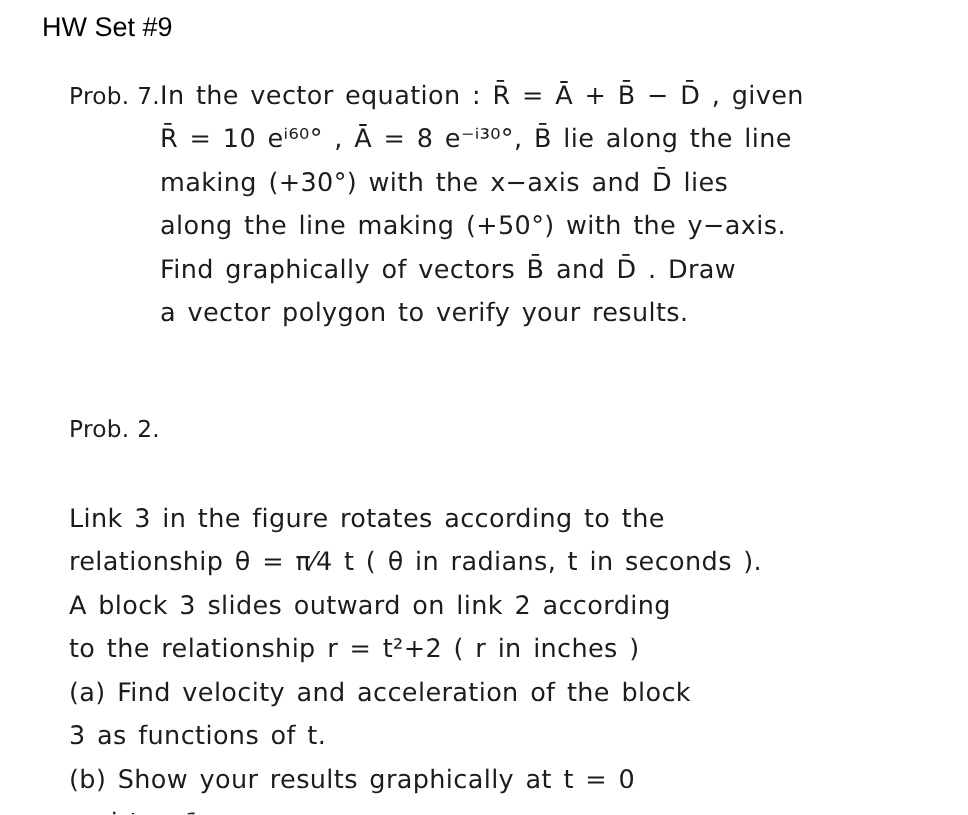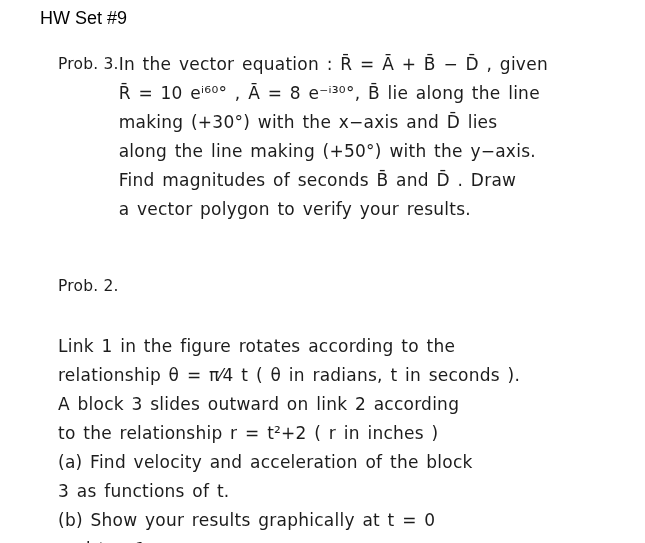--- a/index.html
+++ b/index.html
@@ -7,21 +7,20 @@
     padding: 0;
     background: #ffffff;
   }
   .sheet {
     position: relative;
     width: 539px;
     height: 543px;
     background: #ffffff;
     overflow: hidden;
     color: #151515;
-    margin-left: 12px;
   }
   
   .header {
     position: absolute;
     top: 8px;
     left: 28px;
     right: 20px;
     display: flex;
     align-items: baseline;
     font-family: "Liberation Sans", sans-serif;
@@ -77,35 +76,35 @@
 </head>
 <body>
 
 <div class="sheet">
 
   <div class="header">
     <span class="hw-label">HW Set #9</span>
   </div>
 
   <div class="problem p1">
-    <div class="prob-label">Prob. 3.</div>
+    <div class="prob-label">Prob. 7.</div>
     <div class="prob-body">
       <div class="hand-line">In the vector equation :  R̄ = Ā + B̄ − D̄ ,  given</div>
       <div class="hand-line">R̄ = 10 eⁱ⁶⁰° ,   Ā = 8 e⁻ⁱ³⁰°,  B̄ lie along the line</div>
       <div class="hand-line">making (+30°) with the x−axis and  D̄ lies</div>
       <div class="hand-line">along the line making (+50°) with the y−axis.</div>
-      <div class="hand-line">Find magnitudes of seconds  B̄  and  D̄ .  Draw</div>
+      <div class="hand-line">Find graphically of vectors  B̄  and  D̄ .  Draw</div>
       <div class="hand-line">a vector polygon to verify your results.</div>
     </div>
   </div>
 
   <div class="problem p2">
     <div class="prob-label">Prob. 2.</div>
     <div class="prob-body">
-      <div class="hand-line">Link 1 in the figure rotates according to the</div>
+      <div class="hand-line">Link 3 in the figure rotates according to the</div>
       <div class="hand-line">relationship   θ = π⁄4 t     ( θ in radians, t in seconds ).</div>
       <div class="hand-line">A block 3 slides outward on link 2 according</div>
       <div class="hand-line">to the relationship   r = t²+2    ( r in inches )</div>
       <div class="hand-line">(a) Find velocity and acceleration of the block</div>
       <div class="hand-line">3   as functions of t.</div>
       <div class="hand-line">(b) Show your results graphically at   t = 0</div>
       <div class="hand-line">and   t = 1  sec.</div>
     </div>
   </div>
 

